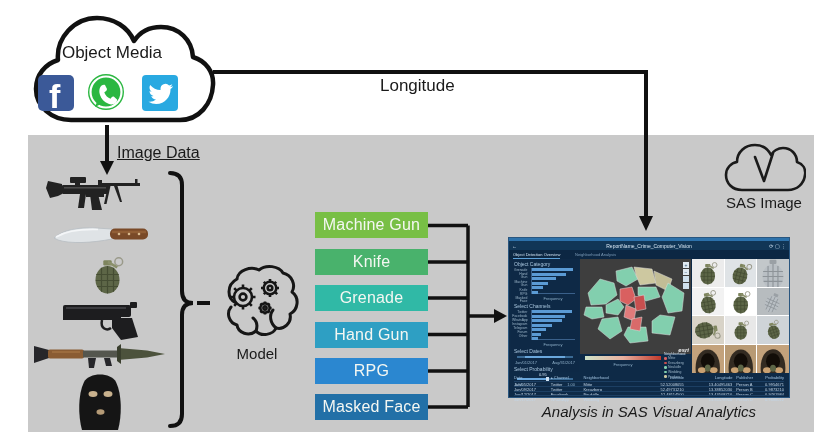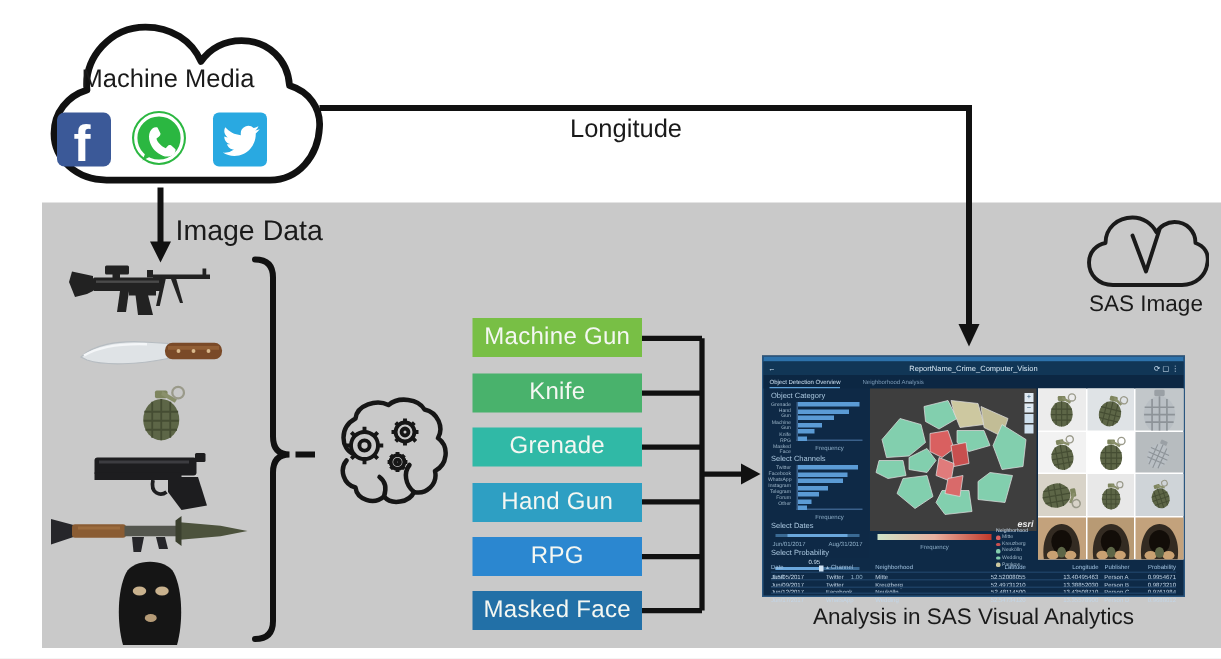--- a/index.html
+++ b/index.html
@@ -54,41 +54,41 @@
         <path d="M428 407 H468"></path>
       <path d="M468 225.5 V407"></path>
         <path d="M468 316 H496"></path>
     </g>
     <polygon points="494,309 494,323 507,316" fill="#111"></polygon>
   </svg>
 
   <svg class="abs" style="left:24px;top:6px;" width="192" height="122" viewBox="0 0 192 122">
     <path d="M47,114 C27,114 12,100 12,83 C12,69 21,58 34,54 C32,32 50,12 73,12 C90,12 104,21 110,35 C116,26 126,21 137,21 C155,21 168,34 169,51 C182,55 190,66 189,79 C188,98 175,114 156,114 Z" fill="#fff" stroke="#111" stroke-width="4.5" stroke-linejoin="round"></path>
   </svg>
-  <div class="abs lbl" style="left:52px;top:43px;width:120px;text-align:center;font-size:17px;">Machine Media</div>
+  <div class="abs lbl" style="left:52px;top:43px;width:120px;text-align:center;font-size:17px;">Object Media</div>
 
   <div class="abs" style="left:38px;top:75px;width:36px;height:36px;background:#3b5998;border-radius:5px;overflow:hidden;">
     <div style="position:absolute;left:11px;top:2px;color:#fff;font-size:34px;font-weight:bold;">f</div>
   </div>
 
   <svg class="abs" style="left:87px;top:73px;" width="38" height="38" viewBox="0 0 38 38">
     <circle cx="19" cy="19" r="18" fill="#2bb741"></circle>
     <circle cx="19" cy="19" r="15.5" fill="none" stroke="#fff" stroke-width="2.2"></circle>
     <path d="M8 34 L11 26 L16 30 Z" fill="#2bb741"></path>
     <path d="M13 22 C11 16 14 11 18 12 L20 16 C20 18 18 18.5 17.3 19.5 C18.3 22.5 21 24.8 23.5 25.8 C24.5 24.8 25.2 23 27 23.8 L30 26.5 C30.5 30.5 25.5 32.5 21.5 30.8 C17.2 29 14.2 25.8 13 22 Z" fill="#fff"></path>
   </svg>
 
   <div class="abs" style="left:142px;top:75px;width:36px;height:36px;background:#29a9e1;border-radius:4px;">
     <svg width="36" height="36" viewBox="0 0 36 36">
       <path d="M31 11.2c-.9.4-1.9.7-2.9.8 1-.6 1.8-1.6 2.2-2.8-1 .6-2.1 1-3.2 1.2A5 5 0 0 0 18.5 14c0 .4 0 .8.1 1.1-4.2-.2-7.9-2.2-10.4-5.2-.4.7-.7 1.6-.7 2.5 0 1.7.9 3.3 2.3 4.2-.8 0-1.6-.3-2.3-.6v.1c0 2.4 1.7 4.5 4 4.9-.4.1-.9.2-1.3.2-.3 0-.6 0-.9-.1.6 2 2.5 3.5 4.7 3.5a10.1 10.1 0 0 1-7.5 2.1 14.2 14.2 0 0 0 7.7 2.3c9.2 0 14.3-7.7 14.3-14.3v-.7c1-.7 1.8-1.6 2.5-2.6z" fill="#fff"></path>
     </svg>
   </div>
 
   <div class="abs lbl" style="left:380px;top:76px;width:100px;font-size:17px;">Longitude</div>
-  <div class="abs lbl" style="left:117px;top:144px;width:100px;font-size:19px;">Image Data</div>
+  <div class="abs lbl" style="left:117px;top:144px;width:100px;font-size:16px;text-decoration:underline;">Image Data</div>
 
   <svg class="abs" style="left:722px;top:140px;" width="84" height="56" viewBox="0 0 84 56">
     <g fill="none" stroke="#1a1a1a" stroke-width="2.6" stroke-linecap="round" stroke-linejoin="round">
       <path d="M20 50 C10 50 4 43 4 35 C4 28 9 23 15 22 C15 12 23 5 33 5 C40 5 46 9 49 15 C51 11 56 8 61 8 C69 8 75 14 75 22 C81 24 84 29 83 35 C82 44 75 50 66 50 Z"></path>
       <path d="M33 17 L42 41 L51 13"></path>
     </g>
   </svg>
   <div class="abs lbl" style="left:722px;top:194px;width:84px;text-align:center;font-size:15px;">SAS Image</div>
 
   <svg class="abs" style="left:42px;top:168px;" width="100" height="50" viewBox="0 0 100 50">
@@ -164,20 +164,21 @@
       <path d="M30 21.5 V25 M30 43 V46.5 M17.5 34 H21 M39 34 H42.5 M21.2 25.2 l2.4 2.4 M36.4 40.4 l2.4 2.4 M38.8 25.2 l-2.4 2.4 M23.6 40.4 l-2.4 2.4"></path>
       <circle cx="57" cy="25" r="6.3"></circle>
         <circle cx="57" cy="25" r="2.3"></circle>
       <path d="M57 16 v2.7 M57 31.3 v2.7 M48 25 h2.7 M63.3 25 h2.7 M50.8 18.8 l1.9 1.9 M62.3 29.3 l1.9 1.9 M63.2 18.8 l-1.9 1.9 M52.7 29.3 l-1.9 1.9"></path>
       <circle cx="52" cy="45" r="4.6"></circle>
         <circle cx="52" cy="45" r="1.6"></circle>
       <path d="M52 38.4 v2 M52 49.6 v2 M45.4 45 h2 M56.6 45 h2 M47.4 40.4 l1.4 1.4 M55.2 48.2 l1.4 1.4 M56.6 40.4 l-1.4 1.4 M48.8 48.2 l-1.4 1.4"></path>
     </g>
   </svg>
   <div class="abs lbl" style="left:192px;top:344px;width:130px;text-align:center;font-size:15px;line-height:19px;">
+    <div>Model</div>
   </div>
 
   <div class="clsbox" style="top: 212px; background-color: rgb(120, 191, 69);">Machine Gun</div>
   <div class="clsbox" style="top: 248.5px; background-color: rgb(73, 178, 108);">Knife</div>
   <div class="clsbox" style="top: 285px; background-color: rgb(48, 185, 166);">Grenade</div>
   <div class="clsbox" style="top: 321.5px; background-color: rgb(46, 159, 195);">Hand Gun</div>
   <div class="clsbox" style="top: 358px; background-color: rgb(43, 135, 208);">RPG</div>
   <div class="clsbox" style="top: 394px; background-color: rgb(34, 112, 167);">Masked Face</div>
 
   <div class="dash">
@@ -435,21 +436,21 @@
       <div class="c0">Jun/17/2017</div>
         <div class="c1">WhatsApp</div>
       <div class="c2">Wedding</div>
         <div class="c3">52.54734120</div>
       <div class="c4">13.35578900</div>
         <div class="c5">Person D</div>
       <div class="c6">0.9688012</div>
     </div>
   </div>
 
-  <div class="abs lbl" style="left:527px;top:403px;width:244px;text-align:center;font-size:15px;">Analysis in SAS Visual Analytics</div>
+  <div class="abs lbl" style="left:527px;top:403px;width:244px;text-align:center;font-size:15px;font-style:italic;">Analysis in SAS Visual Analytics</div>
 
   <svg width="0" height="0" style="position:absolute;">
     <defs>
       <symbol id="sym-grenade" viewBox="0 0 30 30">
         <rect x="12.2" y="5.5" width="5.6" height="3.5" rx="0.8" fill="#7e855e"></rect>
         <path d="M15.5 5.8 L22 9.5 L21 11 L15 7.5 Z" fill="#8a906b"></path>
         <circle cx="22.5" cy="6.5" r="2.6" fill="none" stroke="#9a9a8a" stroke-width="1"></circle>
         <ellipse cx="15" cy="18.5" rx="8" ry="9.2" fill="#5d6647"></ellipse>
         <path d="M7.5 15 H22.5 M7.2 19 H22.8 M8 23 H22 M11 10.5 V26.5 M15 9.3 V27.7 M19 10.5 V26.5" stroke="#454d33" stroke-width="0.8" fill="none"></path>
       </symbol>

